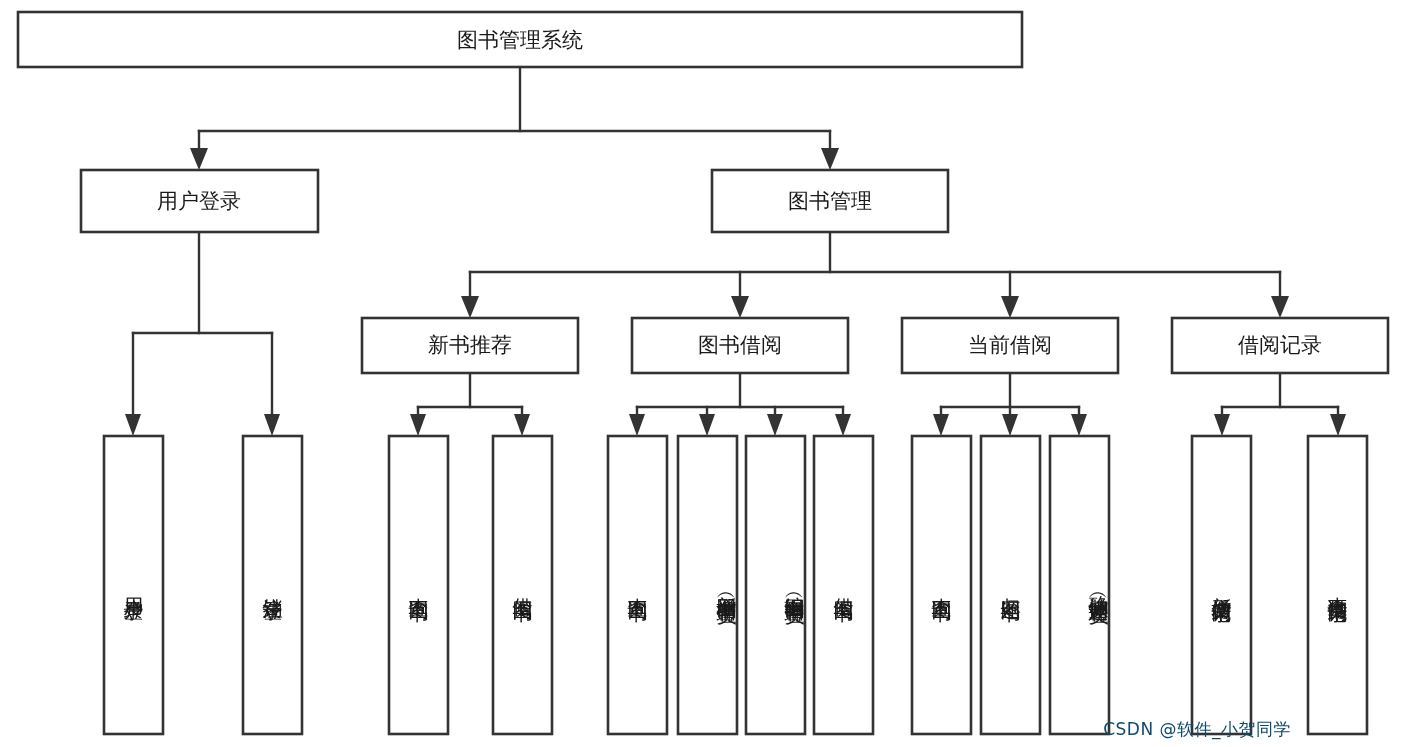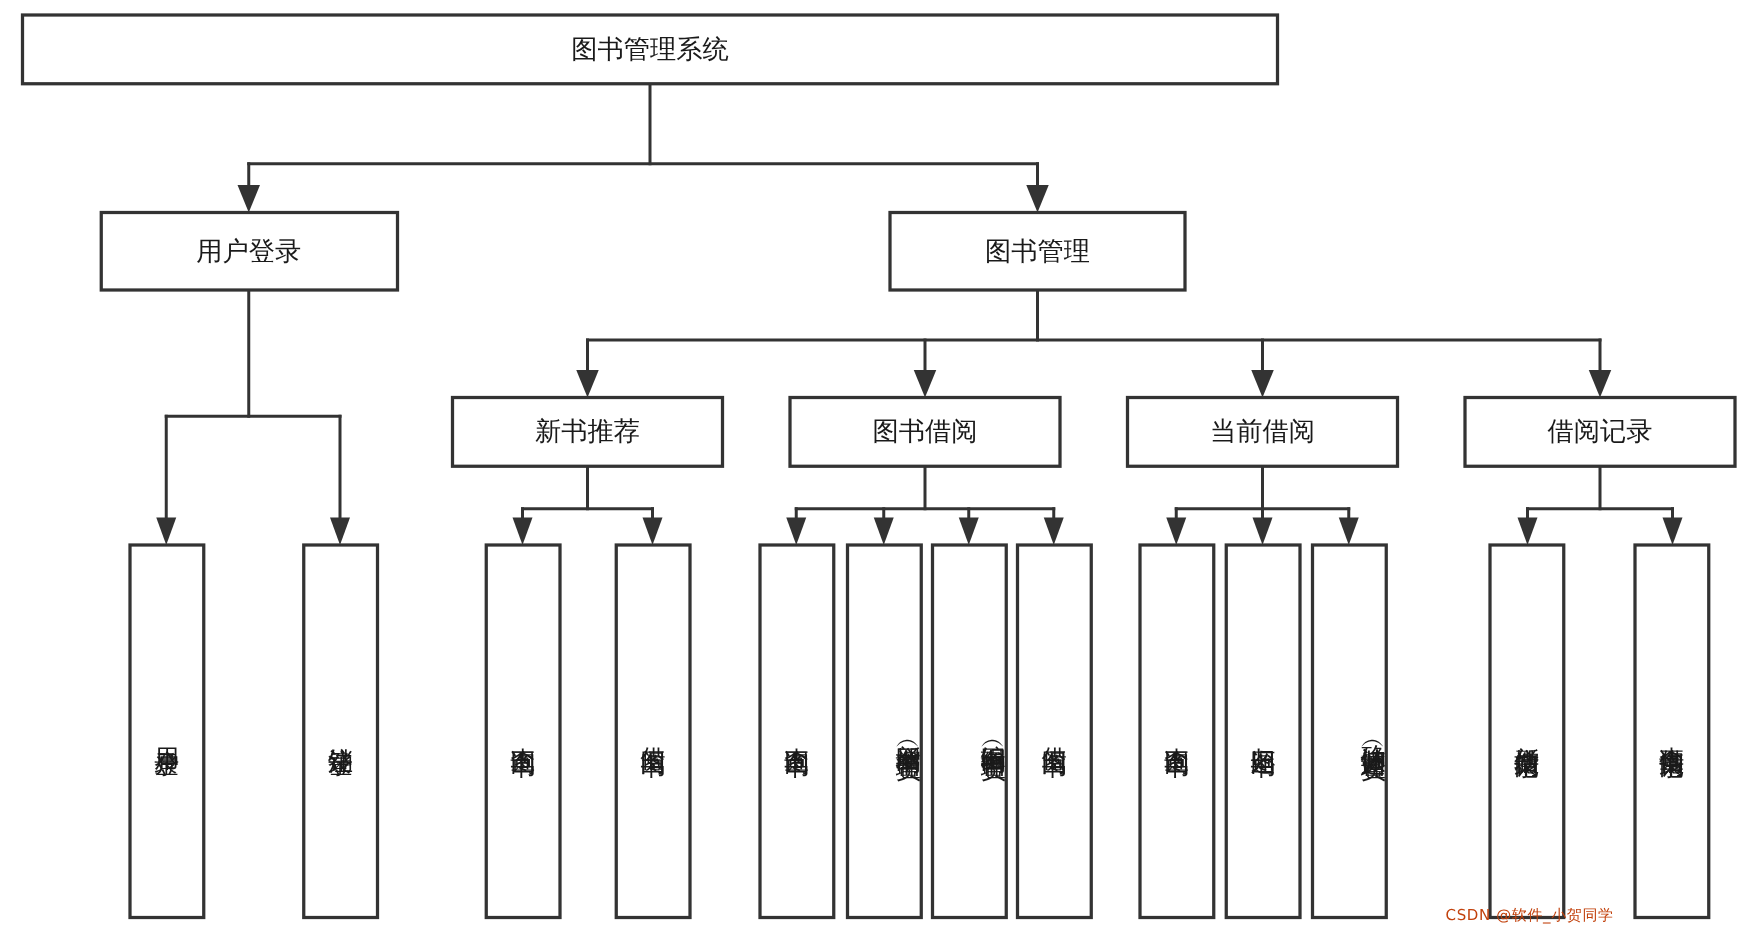--- a/index.html
+++ b/index.html
@@ -61,22 +61,22 @@
     letter-spacing: 1.5px;
     text-align: center;
     white-space: nowrap;
     pointer-events: none;
   }
   .watermark {
     position: absolute;
     right: 8px;
     bottom: 6px;
     font-family: "DejaVu Sans", "Liberation Sans", sans-serif;
-    font-size: 12px;
-    color: #c2410c;
+    font-size: 17px;
+    color: #0c4a6e;
     letter-spacing: 0.5px;
     white-space: nowrap;
   }
 </style>
 </head>
 <body>
 
 <div id="diagram-root">
 
   <svg id="tree-svg" viewBox="0 0 1405 747" xmlns="http://www.w3.org/2000/svg">

